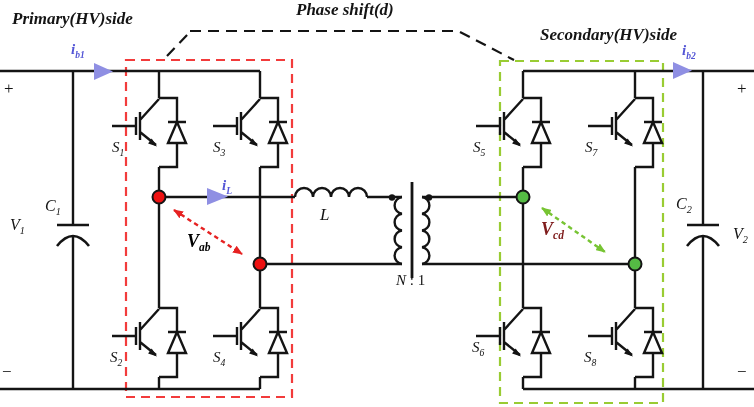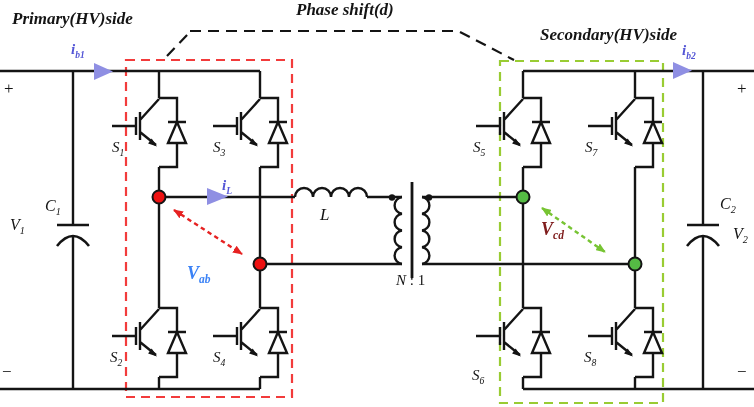--- a/index.html
+++ b/index.html
@@ -7,21 +7,21 @@
        font-family:"Liberation Serif","DejaVu Serif",serif;}
   #cv{position:absolute;left:0;top:0;}
   .lbl{position:absolute;line-height:1;white-space:nowrap;color:#141414;}
   .it{font-style:italic;}
   .title{font-size:17px;font-weight:bold;font-style:italic;}
   .sw{font-size:15px;font-style:italic;}
   .cmp{font-size:16px;font-style:italic;}
   .big{font-size:17px;font-style:italic;}
   .cur{font-size:15px;font-style:italic;font-weight:600;color:#5456d6;}
   .volt{font-size:18px;font-style:italic;font-weight:600;}
-  .vred{color:#3b82f6;margin-top:32px;}
+  .vred{color:#000000;}
   .vgreen{color:#7f1d1d;}
   .pol{font-size:17px;}
   .lbl sub{font-size:0.64em;font-style:italic;vertical-align:-0.38em;letter-spacing:0;}
   .ratio{font-size:15px;}
 </style>
 </head>
 <body>
 
 <div id="fig">
 
@@ -95,26 +95,26 @@
   <div class="lbl title" style="left:296px;top:1px;">Phase shift(d)</div>
   <div class="lbl title" style="left:12px;top:10px;">Primary(HV)side</div>
   <div class="lbl title" style="left:540px;top:26px;">Secondary(HV)side</div>
 
   <div class="lbl sw" style="left:112px;top:140px;"><span class="it">S</span><sub>1</sub></div>
   <div class="lbl sw" style="left:213px;top:140px;"><span class="it">S</span><sub>3</sub></div>
   <div class="lbl sw" style="left:473px;top:140px;"><span class="it">S</span><sub>5</sub></div>
   <div class="lbl sw" style="left:585px;top:140px;"><span class="it">S</span><sub>7</sub></div>
   <div class="lbl sw" style="left:110px;top:350px;"><span class="it">S</span><sub>2</sub></div>
   <div class="lbl sw" style="left:213px;top:350px;"><span class="it">S</span><sub>4</sub></div>
-  <div class="lbl sw" style="left:472px;top:368px;"><span class="it">S</span><sub>6</sub></div>
+  <div class="lbl sw" style="left:472px;top:340px;"><span class="it">S</span><sub>6</sub></div>
   <div class="lbl sw" style="left:584px;top:350px;"><span class="it">S</span><sub>8</sub></div>
 
   <div class="lbl cmp" style="left:10px;top:217px;"><span class="it">V</span><sub>1</sub></div>
   <div class="lbl cmp" style="left:45px;top:198px;"><span class="it">C</span><sub>1</sub></div>
-  <div class="lbl cmp" style="left:676px;top:196px;margin-left:44px;"><span class="it">C</span><sub>2</sub></div>
+  <div class="lbl cmp" style="left:676px;top:196px;"><span class="it">C</span><sub>2</sub></div>
   <div class="lbl cmp" style="left:733px;top:217px;margin-top:9px;"><span class="it">V</span><sub>2</sub></div>
   <div class="lbl big" style="left:320px;top:206px;">L</div>
   <div class="lbl ratio" style="left:396px;top:273px;text-align:right;"><span class="it">N</span><span> : 1</span></div>
 
   <div class="lbl cur" style="left:71px;top:42px;"><span class="it">i</span><sub>b1</sub></div>
   <div class="lbl cur" style="left:222px;top:167px;margin-top:11px;"><span class="it">i</span><sub>L</sub></div>
   <div class="lbl cur" style="left:682px;top:43px;"><span class="it">i</span><sub>b2</sub></div>
 
   <div class="lbl volt vred" style="left:187px;top:232px;"><span class="it">V</span><sub>ab</sub></div>
   <div class="lbl volt vgreen" style="left:541px;top:220px;"><span class="it">V</span><sub>cd</sub></div>

